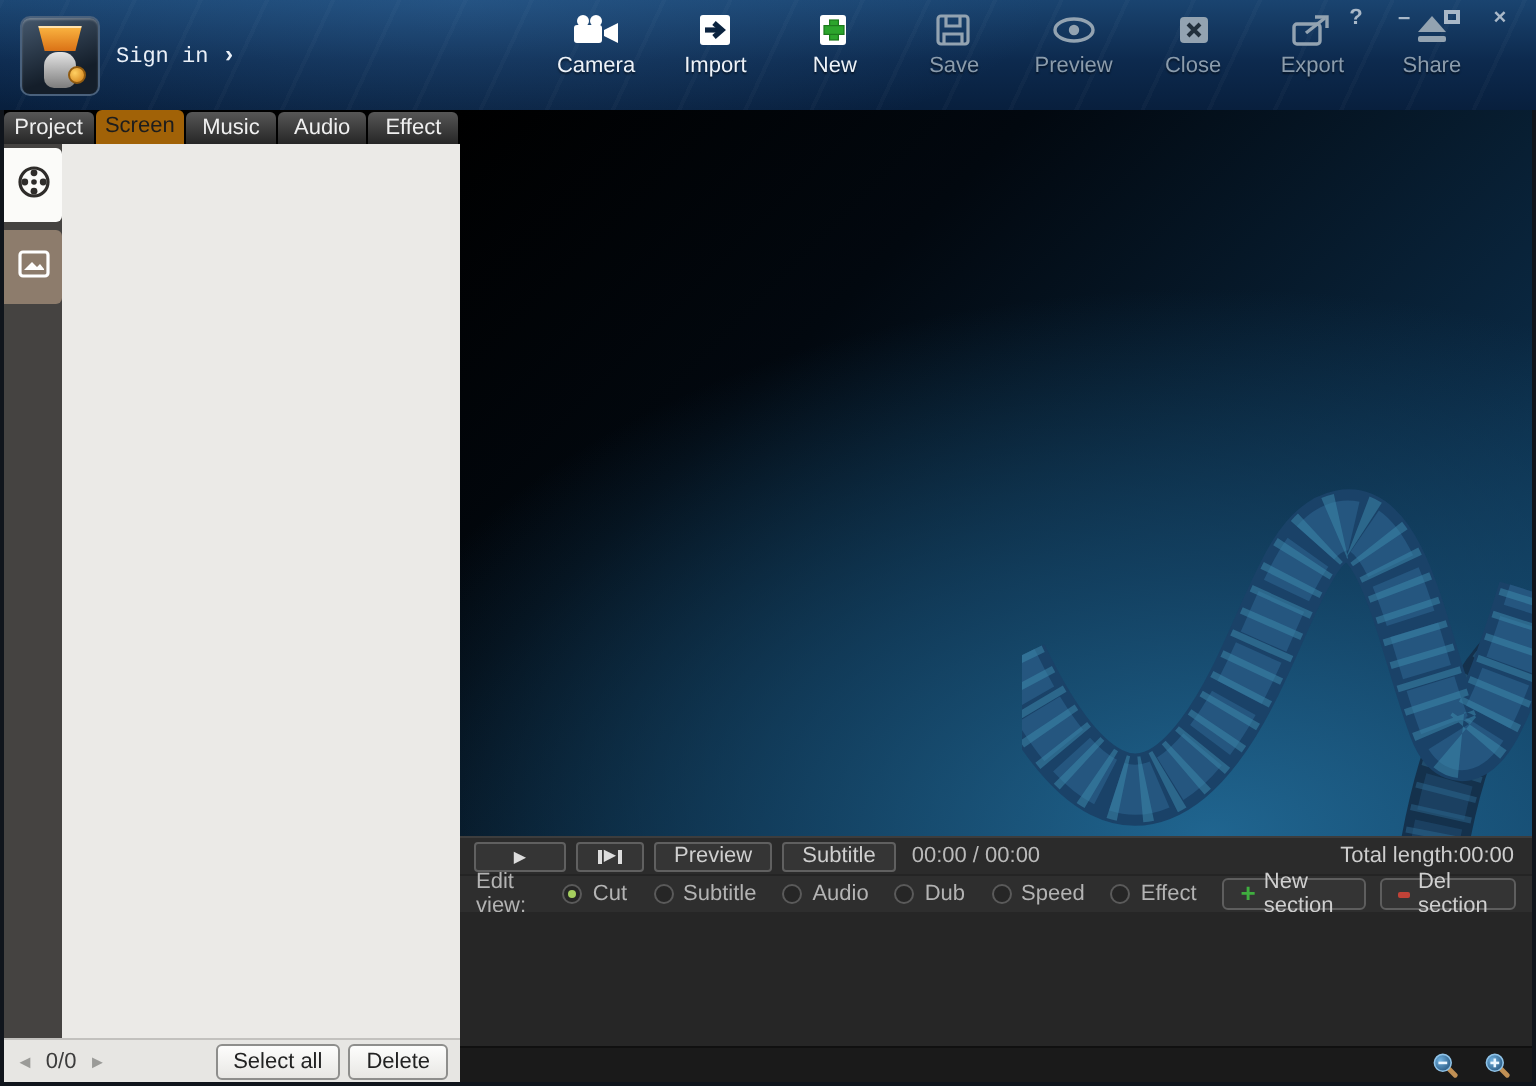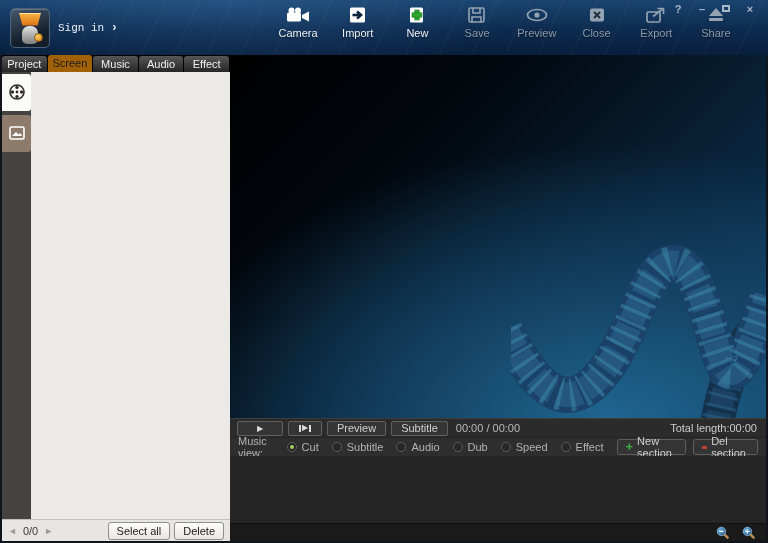--- a/index.html
+++ b/index.html
@@ -298,21 +298,21 @@
           <span class="stri">▶</span>
           <span class="sbar"></span>
         </div>
         <div class="tpbtn txtbtn">Preview</div>
         <div class="tpbtn txtbtn">Subtitle</div>
         <span class="time">00:00 / 00:00</span>
         <span class="total">Total length:00:00</span>
       </div>
 
       <div class="editrow">
-        <span class="evlabel">Music view:</span>
+        <span class="evlabel">Edit view:</span>
         <div class="radioopt">
           <span class="radio sel"></span>
           <span>Cut</span>
         </div>
         <div class="radioopt">
           <span class="radio"></span>
           <span>Subtitle</span>
         </div>
         <div class="radioopt">
           <span class="radio"></span>

